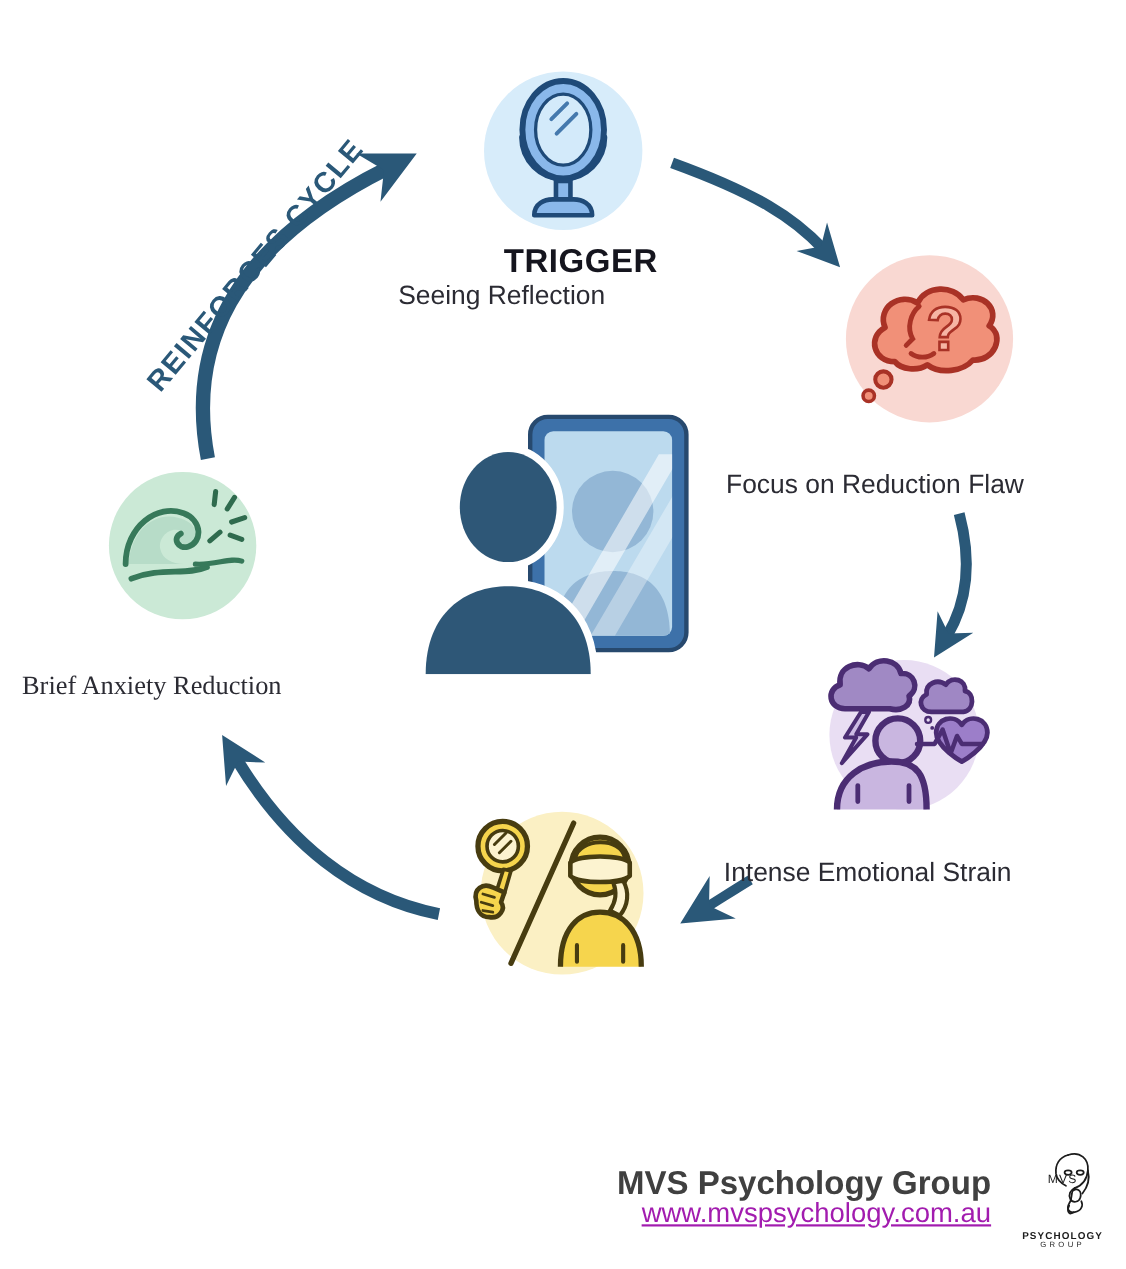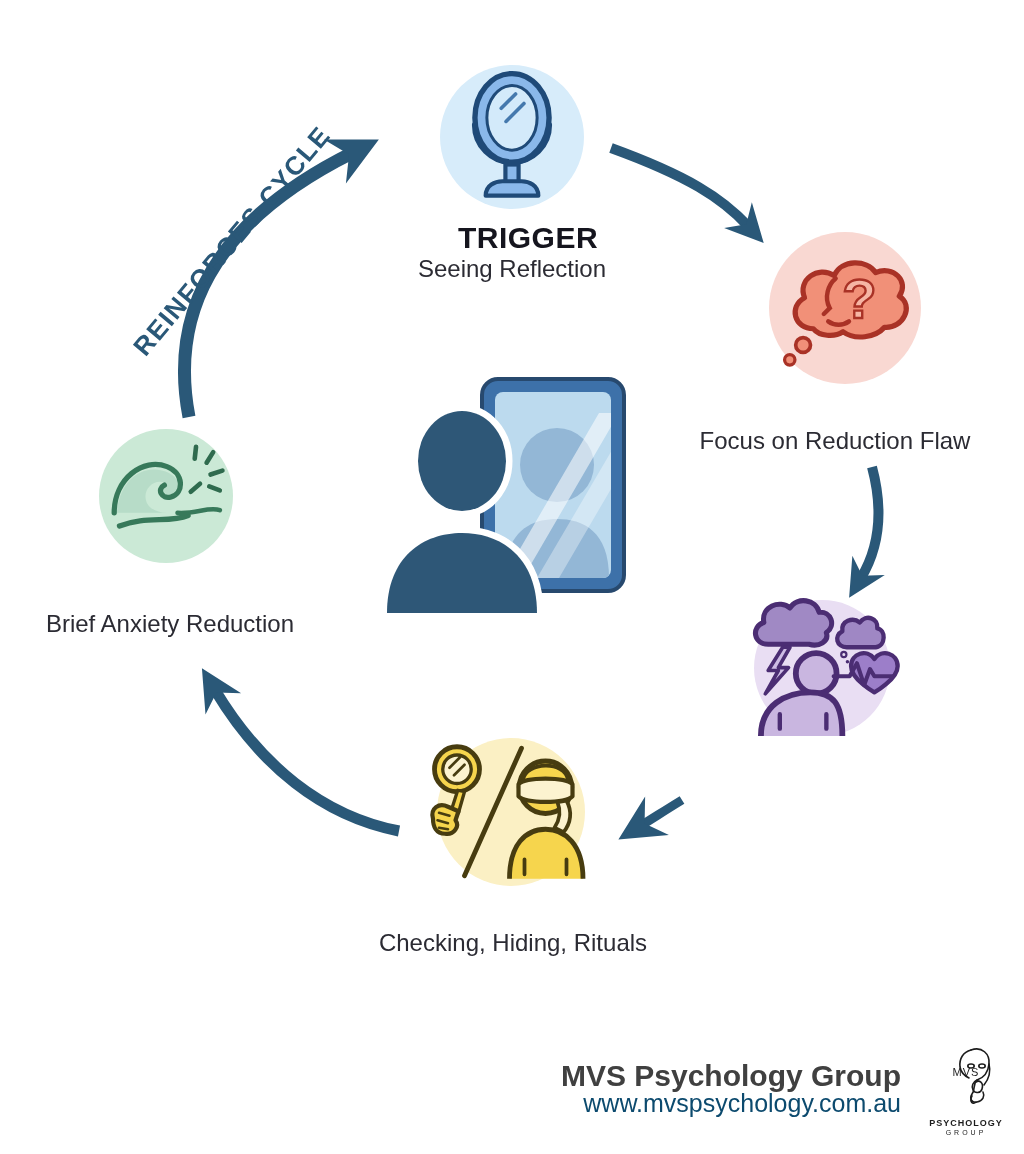--- a/index.html
+++ b/index.html
@@ -2,30 +2,30 @@
 <html><head>
 <meta charset="utf-8">
 <style>
   html,body{margin:0;padding:0;background:#fff;}
   .canvas{position:relative;width:1024px;height:1154px;background:#ffffff;overflow:hidden;
           font-family:"Liberation Sans", sans-serif;}
   .abs{position:absolute;}
   .circle{position:absolute;border-radius:50%;}
   .stage-title{position:absolute;text-align:center;font-weight:bold;font-size:30px;
                color:#15151e;letter-spacing:.5px;line-height:1.1;}
-  .stage-sub{position:absolute;text-align:center;font-size:24px;color:#2b2b33;line-height:1.1;}
+  .stage-sub{position:absolute;font-size:24px;color:#2b2b33;line-height:1.1;}
   .cycle-label{position:absolute;left:88px;top:228px;width:284px;height:30px;
                transform:rotate(-50deg);transform-origin:center;
                font-weight:bold;font-size:26px;letter-spacing:1.5px;color:#2a5878;
                text-align:center;white-space:nowrap;}
   .arrows{position:absolute;left:0;top:0;pointer-events:none;}
   .footer-brand{position:absolute;left:551px;top:1059px;width:350px;text-align:right;
                 font-size:30px;font-weight:bold;color:#404040;}
   .footer-site{position:absolute;left:551px;top:1089px;width:350px;text-align:right;
-               font-size:25px;color:#0c4a6e;}
+               font-size:25px;color:#a21caf;text-decoration:underline;}
   .logo-text{position:absolute;left:916px;width:100px;text-align:center;color:#1c1c1c;}
   .logo-mvs{top:1066px;font-size:11px;letter-spacing:1px;}
   .logo-psy{top:1118px;font-size:9px;letter-spacing:1px;font-weight:bold;}
   .logo-grp{top:1129px;font-size:7px;letter-spacing:3px;}
 </style>
 </head>
 <body>
 
 <div class="canvas">
 
@@ -75,48 +75,48 @@
     <path d="M 28 42 L 18 58 L 25 58 L 16 74 L 32 56 L 25 56 L 33 42 Z" fill="#cdbce4" stroke="#4b2d73" stroke-width="2.5" stroke-linejoin="round"></path>
     <path d="M 72 42 C 65 42 63 34 69 31 C 68 24 76 21 81 25 C 85 19 94 22 93 29 C 99 30 99 41 92 42 Z" fill="#9f87c4" stroke="#4b2d73" stroke-width="3" stroke-linejoin="round"></path>
     <circle cx="70" cy="47" r="1.8" fill="#e9def3" stroke="#4b2d73" stroke-width="1.5"></circle>
     <circle cx="72.5" cy="52" r="1.2" fill="#4b2d73"></circle>
     <circle cx="51" cy="60" r="14" fill="#c9b6e0" stroke="#4b2d73" stroke-width="4"></circle>
     <path d="M 13 103 C 13 82 30 73 47 73 C 63 73 69 81 69 103" fill="#c9b6e0" stroke="#4b2d73" stroke-width="4"></path>
     <path d="M 26 88 L 26 98 M 58 88 L 58 98" stroke="#4b2d73" stroke-width="3" stroke-linecap="round"></path>
     <path d="M 91 50 C 86 43 75 46 75 55 C 75 64 91 73 91 73 C 91 73 107 64 107 55 C 107 46 96 43 91 50 Z" fill="#9c7ec9" stroke="#4b2d73" stroke-width="3" stroke-linejoin="round"></path>
     <polyline points="63,62 74,62 79,53 84,68 88,57 91,62 104,62" fill="none" stroke="#4b2d73" stroke-width="2.8" stroke-linejoin="round" stroke-linecap="round"></polyline>
   </svg>
+  <div class="stage-sub" style="left:658px;top:781px;width:350px;">Intense Emotional Strain</div>
 
   <div class="circle" style="left:437px;top:738px;width:148px;height:148px;background:#fbf0c4;"></div>
   <svg class="abs" style="left:418px;top:733px;" width="180" height="158" viewBox="0 0 120 105">
     <path d="M 69 10 L 31 95" stroke="#473c10" stroke-width="3.2" stroke-linecap="round"></path>
     <circle cx="26" cy="24" r="15" fill="#f6d54d" stroke="#473c10" stroke-width="3.2"></circle>
     <circle cx="26" cy="24" r="9.5" fill="#fcf3d0" stroke="#473c10" stroke-width="2.2"></circle>
     <path d="M 21 23 L 28 16 M 24 28 L 31 21" stroke="#473c10" stroke-width="1.8" stroke-linecap="round"></path>
     <path d="M 26.5 38 L 31 39 L 27 53 L 22 52 Z" fill="#f6d54d" stroke="#473c10" stroke-width="2.2" stroke-linejoin="round"></path>
     <path d="M 10 57 C 8 50 14 46 20 49 L 27 52 L 25 58 C 28 62 24 68 18 67 C 12 67 10 62 10 57 Z" fill="#f6d54d" stroke="#473c10" stroke-width="2.8" stroke-linejoin="round"></path>
     <path d="M 14 53 L 21 55 M 13 58 L 20 60 M 14 63 L 20 64" stroke="#473c10" stroke-width="1.7" stroke-linecap="round"></path>
     <circle cx="85" cy="36" r="17.5" fill="#f6d54d" stroke="#473c10" stroke-width="3.2"></circle>
     <path d="M 70 31 C 72 19 98 18 100 31" fill="none" stroke="#473c10" stroke-width="2.5" stroke-linecap="round"></path>
     <path d="M 67 34 C 72 29 98 29 103 34 L 103 42 C 98 47 72 47 67 42 Z" fill="#fcf3d0" stroke="#473c10" stroke-width="2.8" stroke-linejoin="round"></path>
     <path d="M 99 45 C 103 52 102 60 97 66 L 91 63 C 95 57 95 51 93 46 Z" fill="#fcf3d0" stroke="#473c10" stroke-width="2.5" stroke-linejoin="round"></path>
     <path d="M 61 97 C 61 74 72 64 85 64 C 98 64 110 74 110 97" fill="#f6d54d" stroke="#473c10" stroke-width="3.2"></path>
     <path d="M 71 84 L 71 94 M 99 84 L 99 94" stroke="#473c10" stroke-width="2.5" stroke-linecap="round"></path>
   </svg>
-  <div class="stage-sub" style="left:338px;top:930px;width:350px;">Checking, Hiding, Rituals</div>
 
   <div class="circle" style="left:99px;top:429px;width:134px;height:134px;background:#cbe9d6;"></div>
   <svg class="abs" style="left:101px;top:431px;" width="132" height="132" viewBox="0 0 100 100">
     <path d="M 12 62 C 14 38 30 26 46 30 C 60 33 62 45 53 48 C 45 50 42 42 48 39 C 40 36 32 44 34 52 C 35 58 42 62 50 62 Z" fill="#b7dcc8" stroke="none"></path>
     <path d="M 10 62 C 10 36 32 20 50 27 C 63 32 63 47 53 50 C 46 52 42 44 48 41" fill="none" stroke="#37795a" stroke-width="4" stroke-linecap="round"></path>
     <path d="M 14 72 C 34 64 52 70 66 64" fill="none" stroke="#37795a" stroke-width="4" stroke-linecap="round"></path>
     <path d="M 58 62 C 72 63 82 57 90 60" fill="none" stroke="#37795a" stroke-width="3.5" stroke-linecap="round"></path>
     <path d="M 72 12 L 71 21 M 85 16 L 80 24 M 92 30 L 83 33 M 90 45 L 82 42 M 68 46 L 75 40" stroke="#2f6b4e" stroke-width="3.5" stroke-linecap="round" fill="none"></path>
   </svg>
-  <div class="stage-sub" style="left:20px;top:611px;width:300px;">Brief Anxiety Reduction</div>
+  <div class="stage-sub" style="left:20px;top:611px;width:300px;font-family:Liberation Serif, serif;">Brief Anxiety Reduction</div>
 
   <svg class="abs" style="left:385px;top:373px;" width="250" height="240" viewBox="0 0 250 240">
     <defs>
       <clipPath id="glassclip">
           <rect x="110" y="19" width="116" height="186" rx="8"></rect>
         </clipPath>
     </defs>
     <rect x="97" y="6" width="142" height="212" rx="16" fill="#3d71a9" stroke="#27496e" stroke-width="4"></rect>
     <rect x="110" y="19" width="116" height="186" rx="8" fill="#bcdaee"></rect>
     <g clip-path="url(#glassclip)">

